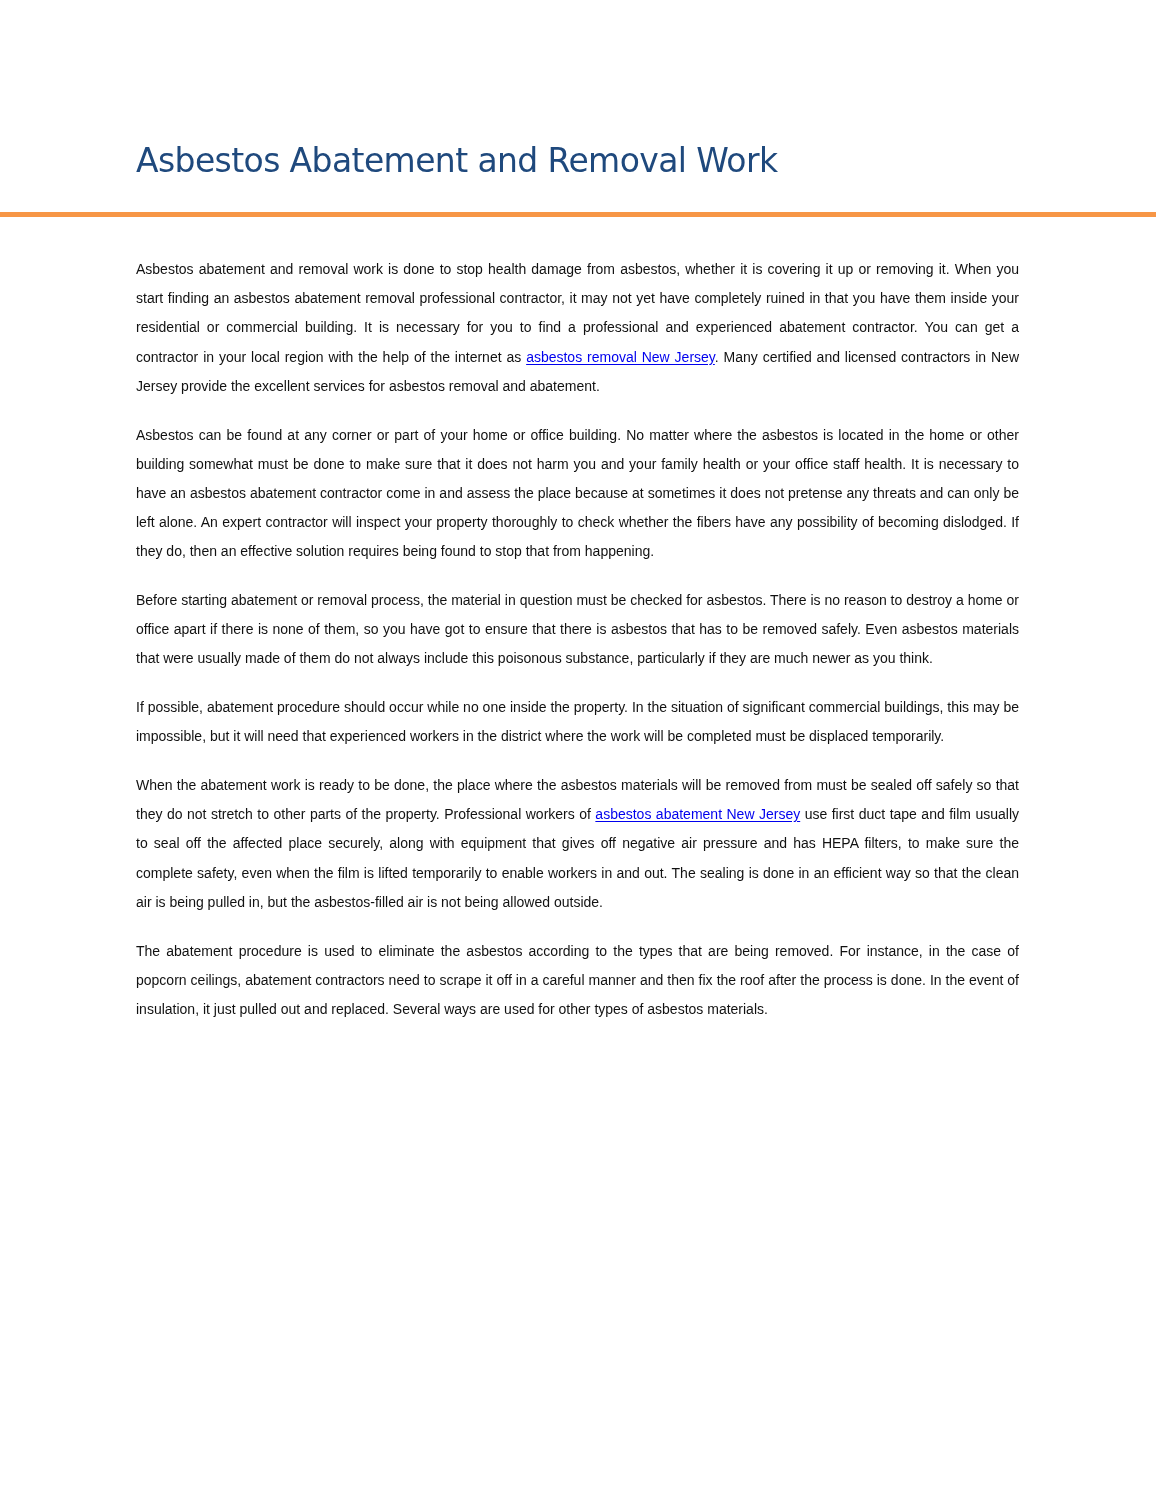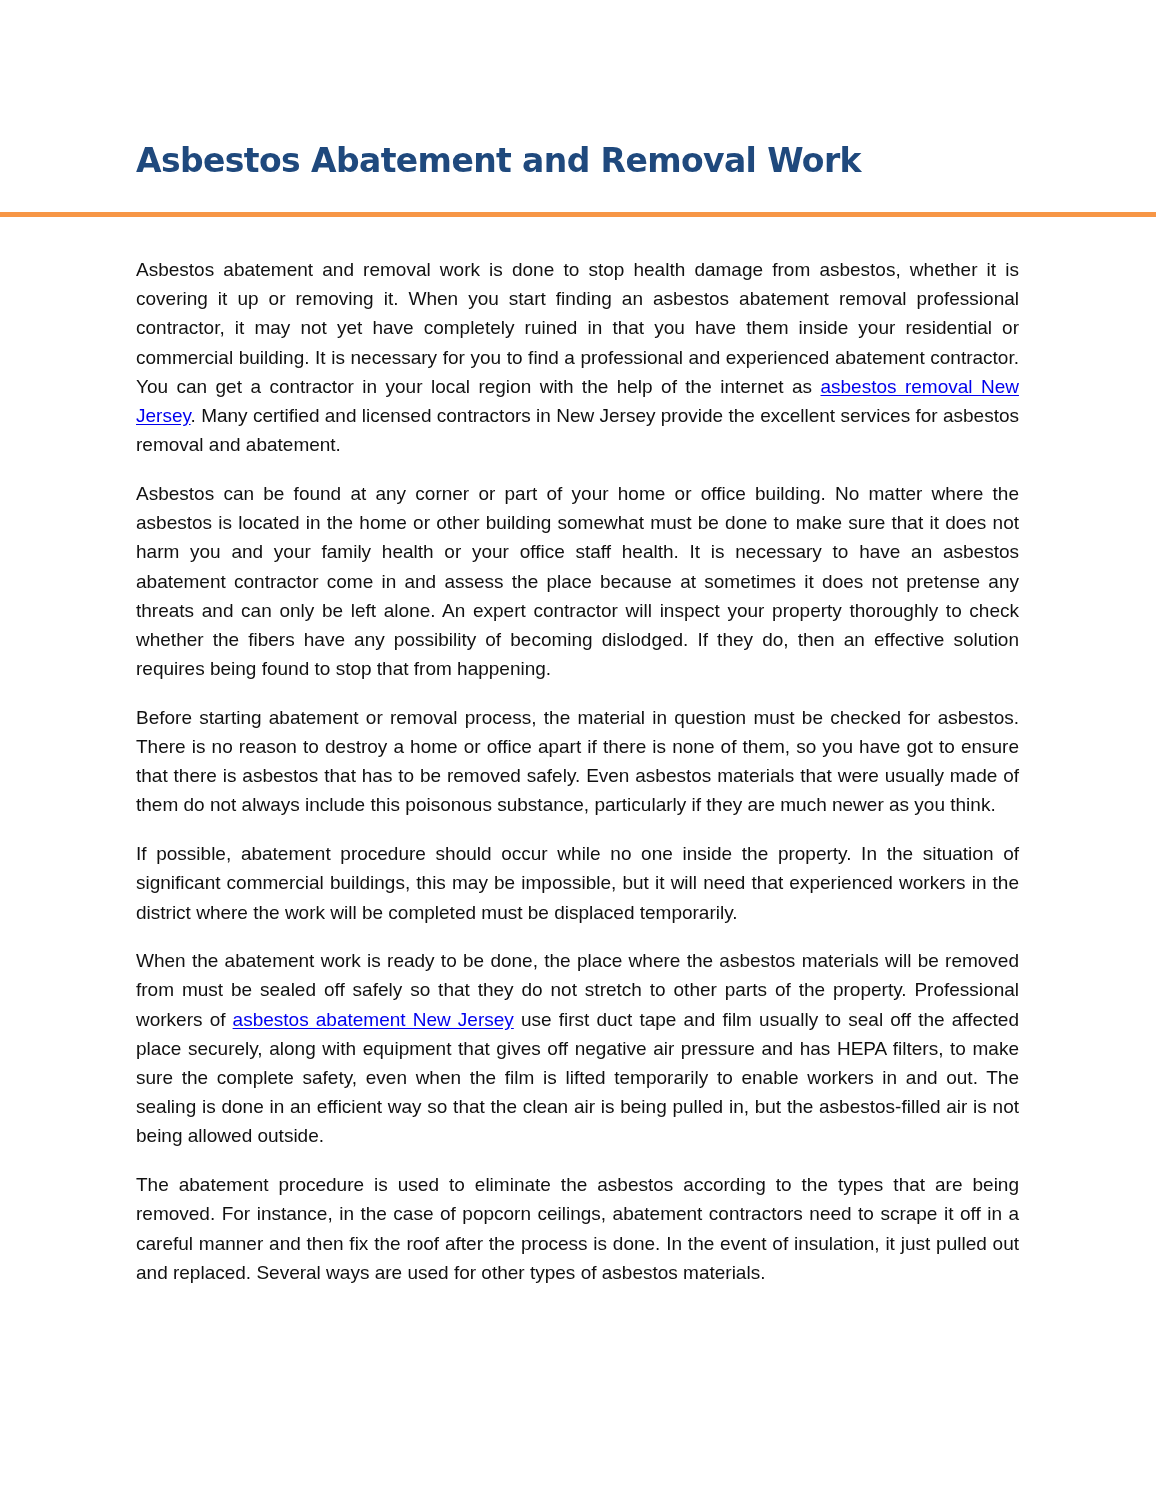--- a/index.html
+++ b/index.html
@@ -14,21 +14,21 @@
       overflow: hidden;
       font-family: "Liberation Sans", "DejaVu Sans", sans-serif;
       color: #111111;
     }
     .title {
       position: absolute;
       left: 136px;
       top: 138px;
       margin: 0;
       font-family: "DejaVu Sans", "Liberation Sans", sans-serif;
-      font-weight: bold;
+      font-weight: normal;
       font-size: 33px;
       letter-spacing: -0.6px;
       color: #1f497d;
       white-space: nowrap;
       line-height: 46px;
     }
     .rule {
       position: absolute;
       left: 0;
       top: 212px;
@@ -37,21 +37,21 @@
       background: #f79646;
     }
     .content {
       position: absolute;
       left: 136px;
       top: 255px;
       width: 883px;
     }
     .content p {
       margin: 0 0 19.5px 0;
-      font-size: 19px;
+      font-size: 14px;
       line-height: 29.2px;
       text-align: justify;
       text-align-last: left;
     }
     .content a {
       color: #0000ee;
       text-decoration: underline;
       text-underline-offset: 2px;
     }
   </style>

